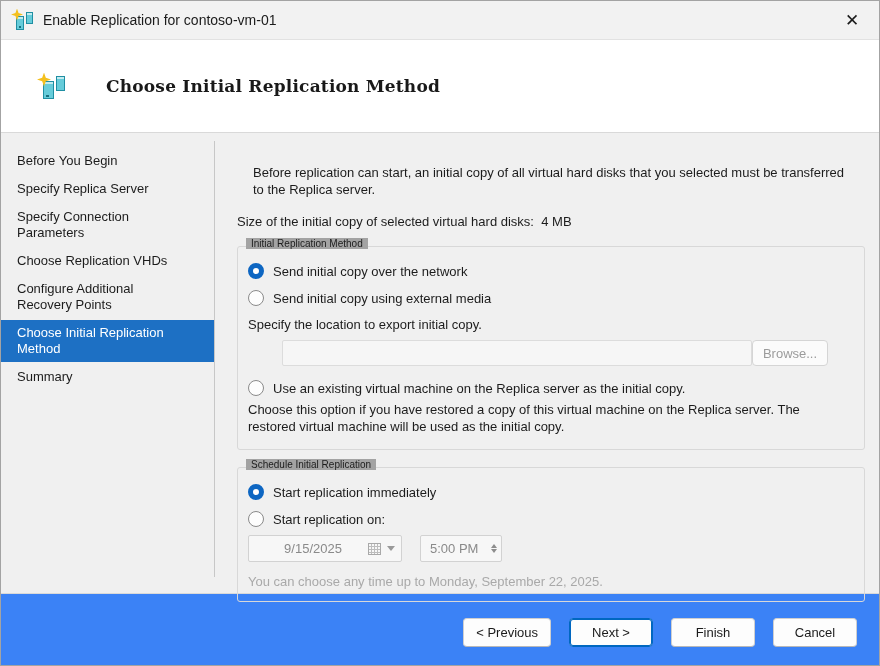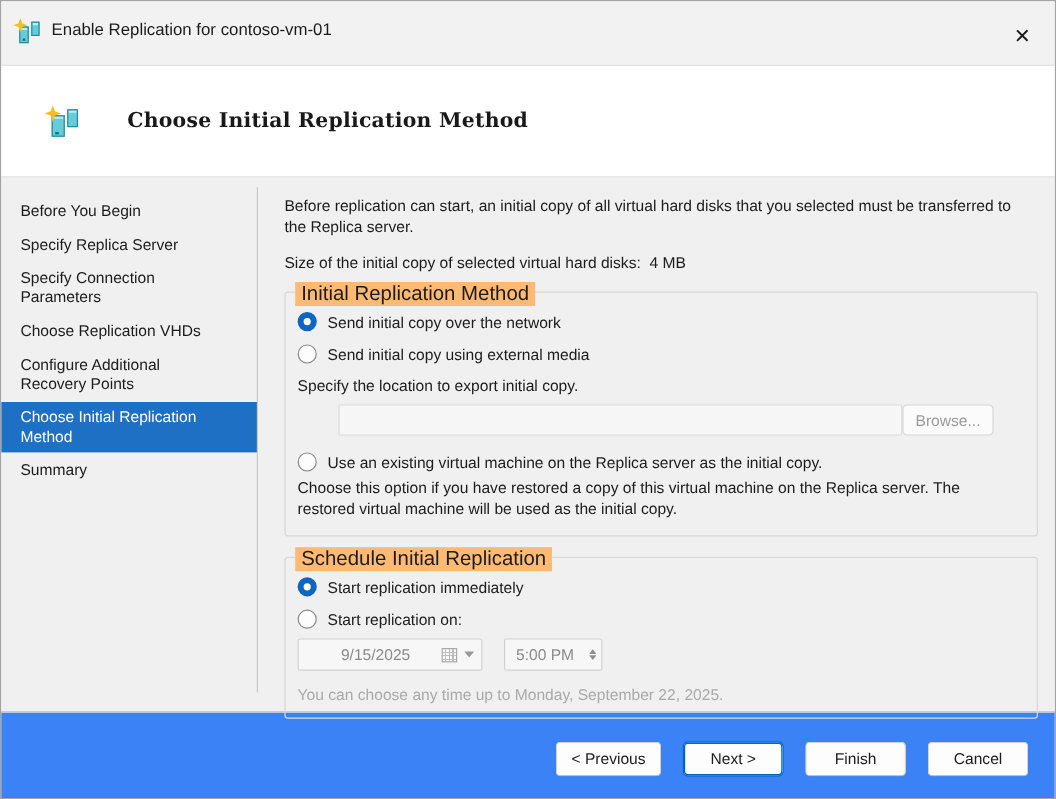--- a/index.html
+++ b/index.html
@@ -1,21 +1,21 @@
 <!DOCTYPE html>
 <html><head>
 <meta charset="utf-8">
 <style>
   html,body{margin:0;padding:0;background:#cfcfcf;font-family:"Liberation Sans",sans-serif;}
   .window{width:880px;height:666px;box-sizing:border-box;border:1px solid #a3a3a3;
           background:#f0f0f0;display:flex;flex-direction:column;overflow:hidden;}
 
   
   .titlebar{height:38px;flex:0 0 38px;background:#f2f2f2;border-bottom:1px solid #e2e2e2;
-            display:flex;padding:15px 10px 0 12px;}
+            display:flex;align-items:center;padding:0 10px 0 12px;}
   .titlebar-text{font-size:14px;color:#1b1b1b;margin-left:9px;}
   .close-btn{margin-left:auto;background:none;border:none;font-size:17px;color:#1b1b1b;
              width:34px;height:30px;line-height:30px;text-align:center;cursor:pointer;
              font-family:"DejaVu Sans",sans-serif;font-weight:300;padding:0;}
 
   
   .vm-icon{position:relative;display:inline-block;width:21px;height:21px;flex:0 0 auto;}
   .vm-icon .tower-left{position:absolute;left:3px;top:6px;width:8px;height:14px;
       background:#66ccda;border:1px solid #1f8fa3;box-sizing:border-box;
       box-shadow:inset 0 2px 0 rgba(255,255,255,.6);}
@@ -38,28 +38,28 @@
              color:#191919;margin:0 0 0 40px;letter-spacing:.2px;}
 
   
   .body{flex:1 1 auto;display:flex;background:#f0f0f0;min-height:0;}
   .sidebar{width:214px;flex:0 0 214px;position:relative;padding-top:15px;box-sizing:border-box;}
   .sidebar::after{content:"";position:absolute;right:0;top:8px;bottom:16px;width:1px;background:#c7c7c7;}
   .step{font-size:13px;line-height:16px;color:#1c1c1c;padding:5px 28px 5px 16px;margin-bottom:2px;cursor:default;}
   .step.selected{background:#1d70c4;color:#ffffff;}
 
   .content{flex:1 1 auto;padding:16px 14px 0 22px;box-sizing:border-box;}
-  .intro{font-size:13px;line-height:16.5px;color:#1c1c1c;margin:0;max-width:622px;}
+  .intro{font-size:13px;line-height:16.5px;color:#1c1c1c;margin:16px;max-width:622px;}
   .size-line{font-size:13px;color:#1c1c1c;margin:14px 0 0 0;white-space:pre-wrap;}
 
   
   .groupbox{position:relative;border:1px solid #d8d8d8;border-radius:3px;margin-top:17px;
             padding:16px 12px 12px 10px;}
-  .group-label{position:absolute;top:-9px;left:8px;background:#fdba74;padding:0 5px;
-               font-size:17px;color:#1c1c1c;}
+  .group-label{position:absolute;top:-9px;left:8px;background:#a3a3a3;padding:0 5px;
+               font-size:10px;color:#1c1c1c;}
 
   .radio-row{display:flex;align-items:center;margin-bottom:11px;}
   .radio{width:16px;height:16px;border-radius:50%;box-sizing:border-box;flex:0 0 16px;
          background:#fdfdfd;border:1px solid #8a8a8a;}
   .radio.checked{border:5px solid #0d66c2;background:#ffffff;}
   .radio-label{font-size:13px;color:#1c1c1c;margin-left:9px;}
 
   .indent{margin-left:34px;}
   .export-label{font-size:13px;color:#1c1c1c;margin:2px 0 8px 0;}
   .input-row{display:flex;align-items:center;margin-bottom:14px;}

